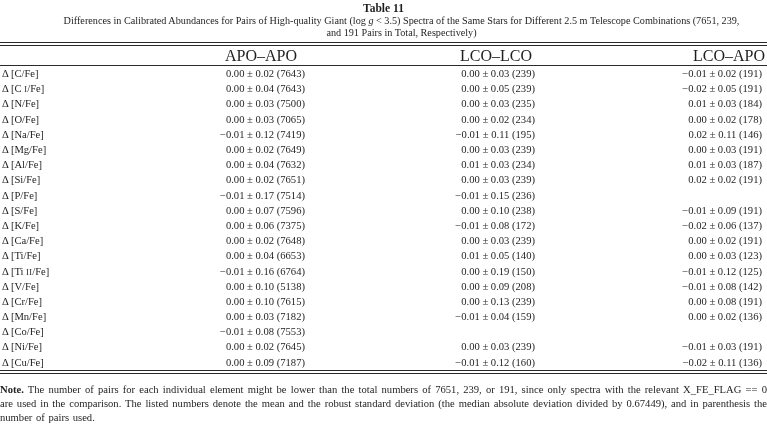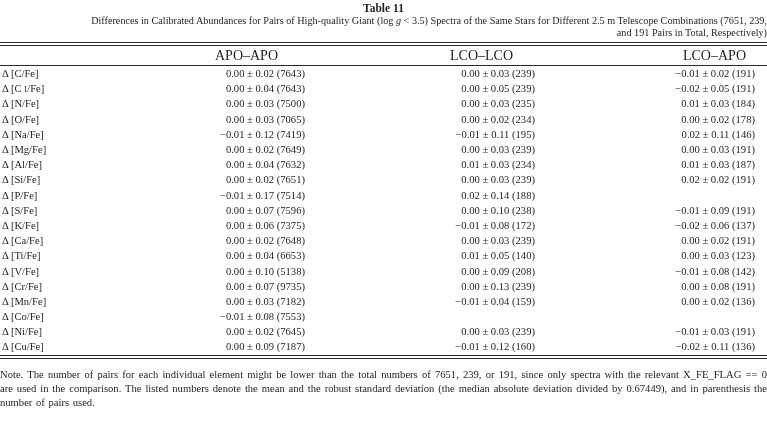--- a/index.html
+++ b/index.html
@@ -15,62 +15,62 @@
     padding-top: 2px;
   }
   .title {
     text-align: center;
     font-weight: bold;
     font-size: 11.5px;
     line-height: 13px;
     height: 13px;
   }
   .caption {
-    text-align: right;
+    text-align: center;
     font-size: 10.2px;
     line-height: 11.5px;
     margin-left: 36px;
   }
   .caption .cap-line { white-space: nowrap; }
   .rule-double {
     height: 2px;
     border-top: 1.4px solid #2b2b2b;
     border-bottom: 1.4px solid #2b2b2b;
   }
   .rule-double.top { margin-top: 4px; }
   .rule-single { border-top: 1px solid #2b2b2b; height: 0; }
   .grid-row {
     display: grid;
     grid-template-columns: 155px 150px 230px 232px;
     align-items: center;
   }
-  .header-row { height: 19px; font-size: 14px; }
+  .header-row { height: 19px; font-size: 16px; margin-left: 19px; }
   .header-row .hcell { text-align: right; }
   .hcell.h1 { padding-right: 27px; }
   .hcell.h2 { padding-right: 22px; }
   .hcell.h3 { padding-right: 21px; }
   .tbody .row {
     display: grid;
     grid-template-columns: 155px 150px 230px 232px;
     height: 15.2px;
     align-items: center;
     font-size: 10.6px;
   }
   .cell.label { padding-left: 2px; text-align: left; }
   .cell.val { text-align: right; }
-  .row .cell:nth-child(4) { padding-right: 12px; }
+  .row .cell:nth-child(4) { padding-right: 5px; }
   .sc { font-size: 79%; letter-spacing: 0.3px; }
   .note {
     margin-top: 9px;
     font-size: 10.6px;
     line-height: 14.3px;
     text-align: justify;
     word-spacing: 1px;
   }
-  .note .note-label { font-weight: normal; }
+  .note .note-label { font-weight: bold; }
   i.varg { font-style: italic; }
 </style>
 </head>
 <body>
 
 <div class="page">
 
   <div class="title">Table 11</div>
 
   <div class="caption">
@@ -134,21 +134,21 @@
       </div>
       <div class="row">
         <div class="cell label">Δ [Si/Fe]</div>
         <div class="cell val">0.00 ± 0.02 (7651)</div>
         <div class="cell val">0.00 ± 0.03 (239)</div>
         <div class="cell val">0.02 ± 0.02 (191)</div>
       </div>
       <div class="row">
         <div class="cell label">Δ [P/Fe]</div>
         <div class="cell val">−0.01 ± 0.17 (7514)</div>
-        <div class="cell val">0.02 ± 0.14 (188)</div>
+        <div class="cell val">−0.01 ± 0.15 (236)</div>
       </div>
       <div class="row">
         <div class="cell label">Δ [S/Fe]</div>
         <div class="cell val">0.00 ± 0.07 (7596)</div>
         <div class="cell val">0.00 ± 0.10 (238)</div>
         <div class="cell val">−0.01 ± 0.09 (191)</div>
       </div>
       <div class="row">
         <div class="cell label">Δ [K/Fe]</div>
         <div class="cell val">0.00 ± 0.06 (7375)</div>
@@ -161,28 +161,34 @@
         <div class="cell val">0.00 ± 0.03 (239)</div>
         <div class="cell val">0.00 ± 0.02 (191)</div>
       </div>
       <div class="row">
         <div class="cell label">Δ [Ti/Fe]</div>
         <div class="cell val">0.00 ± 0.04 (6653)</div>
         <div class="cell val">0.01 ± 0.05 (140)</div>
         <div class="cell val">0.00 ± 0.03 (123)</div>
       </div>
       <div class="row">
+        <div class="cell label">Δ [Ti <span class="sc">II</span>/Fe]</div>
+        <div class="cell val">−0.01 ± 0.16 (6764)</div>
+        <div class="cell val">0.00 ± 0.19 (150)</div>
+        <div class="cell val">−0.01 ± 0.12 (125)</div>
+      </div>
+      <div class="row">
         <div class="cell label">Δ [V/Fe]</div>
         <div class="cell val">0.00 ± 0.10 (5138)</div>
         <div class="cell val">0.00 ± 0.09 (208)</div>
         <div class="cell val">−0.01 ± 0.08 (142)</div>
       </div>
       <div class="row">
         <div class="cell label">Δ [Cr/Fe]</div>
-        <div class="cell val">0.00 ± 0.07 (9735)</div>
+        <div class="cell val">0.00 ± 0.10 (7615)</div>
         <div class="cell val">0.00 ± 0.13 (239)</div>
         <div class="cell val">0.00 ± 0.08 (191)</div>
       </div>
       <div class="row">
         <div class="cell label">Δ [Mn/Fe]</div>
         <div class="cell val">0.00 ± 0.03 (7182)</div>
         <div class="cell val">−0.01 ± 0.04 (159)</div>
         <div class="cell val">0.00 ± 0.02 (136)</div>
       </div>
       <div class="row">

